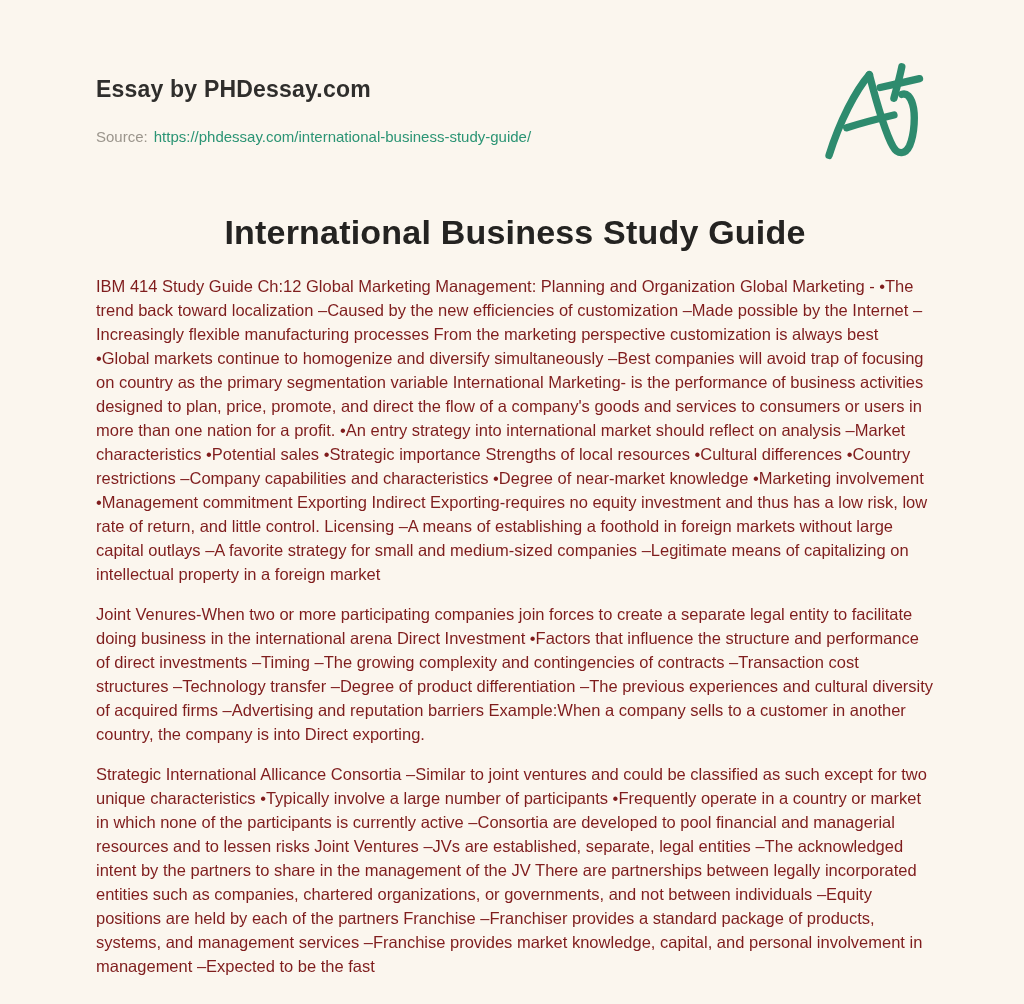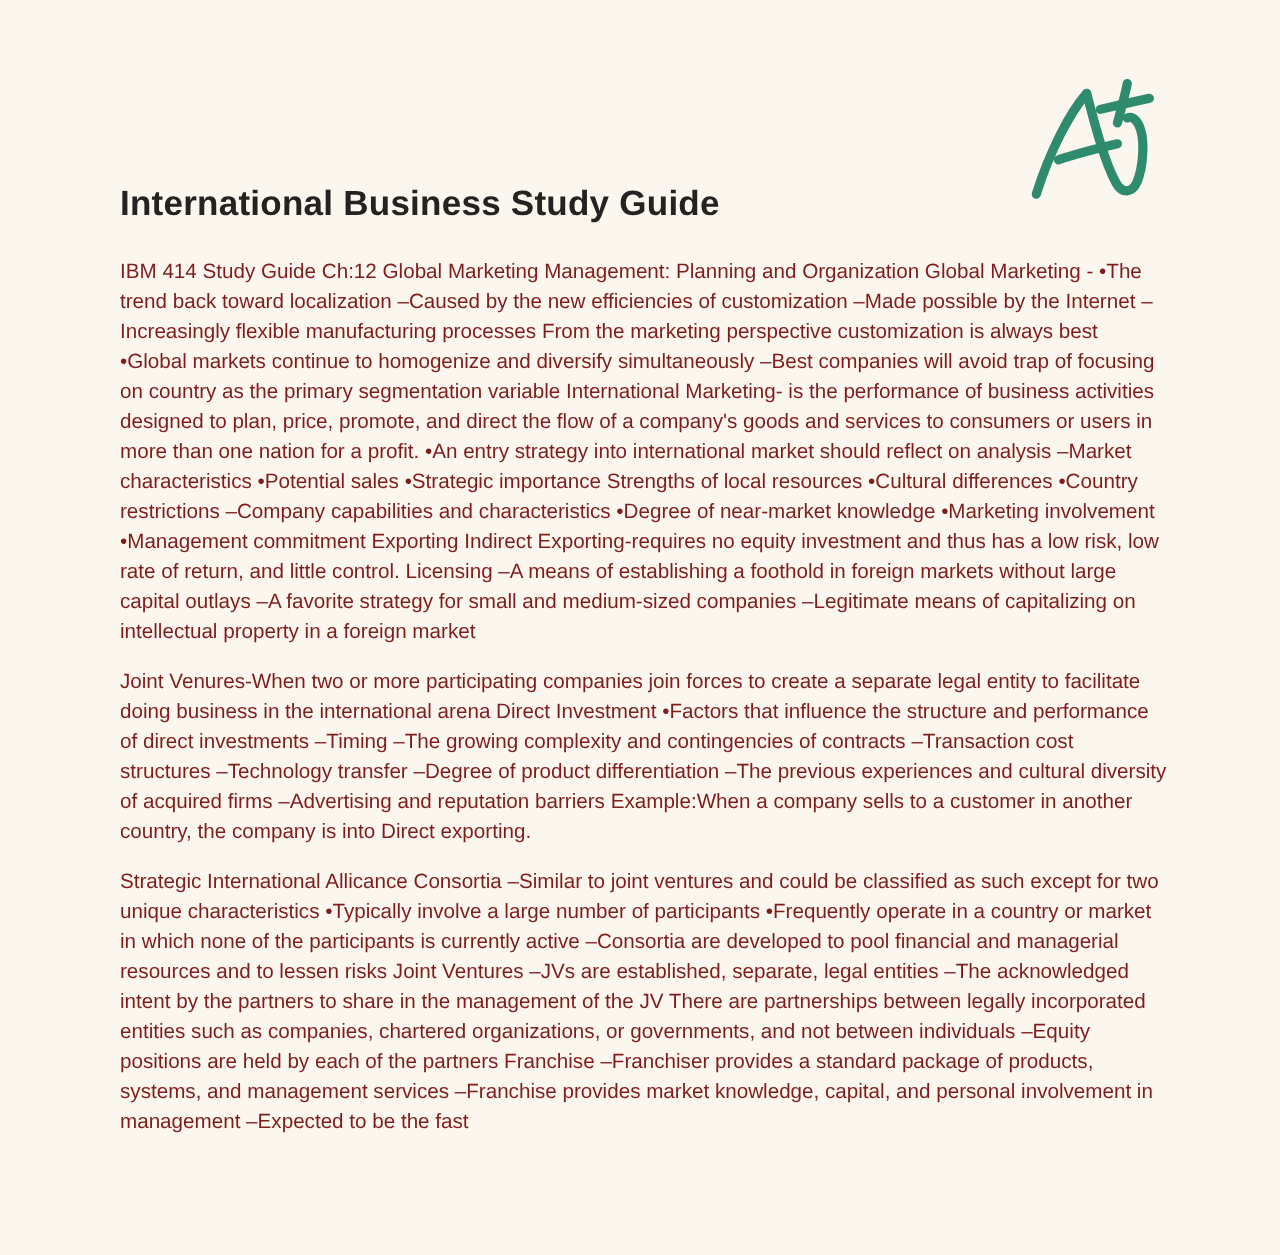--- a/index.html
+++ b/index.html
@@ -42,45 +42,50 @@
   .logo {
     position: absolute;
     top: 58px;
     right: 60px;
     width: 148px;
     height: 118px;
   }
   .logo svg { width: 100%; height: 100%; }
   .title {
     margin-top: 66px;
-    font-size: 28px;
+    font-size: 34px;
     line-height: 42px;
     font-weight: 700;
     color: #242321;
     letter-spacing: 0.2px;
+    text-align: center;
   }
   .essay-body {
     margin-top: 21px;
     max-width: 838px;
   }
   .para {
     font-size: 16.5px;
     line-height: 24px;
     color: #7f1d1d;
     margin-bottom: 16px;
     text-align: left;
   }
 </style>
 </head>
 <body>
 
 <div class="page">
 
   <header>
+    <div class="brand">Essay by PHDessay.com</div>
 
+    <div class="source-line">
+      <span class="source-label">Source:</span><a class="source-link" href="#">https://phdessay.com/international-business-study-guide/</a>
+    </div>
 
     <div class="logo">
       <svg viewBox="0 0 150 120" xmlns="http://www.w3.org/2000/svg" aria-hidden="true">
         <g fill="none" stroke="#2e8b6e" stroke-width="7.5" stroke-linecap="round" stroke-linejoin="round">
 
           <path d="M13,99 C24,64 40,33 54,17"></path>
 
           <path d="M54,17 C61,44 69,74 78,90 C83,99 91,98 95,89 C100,77 101,57 98,47 C96,40 92,35 87,37"></path>
 
           <path d="M31,71 C46,66 62,62 79,58"></path>

